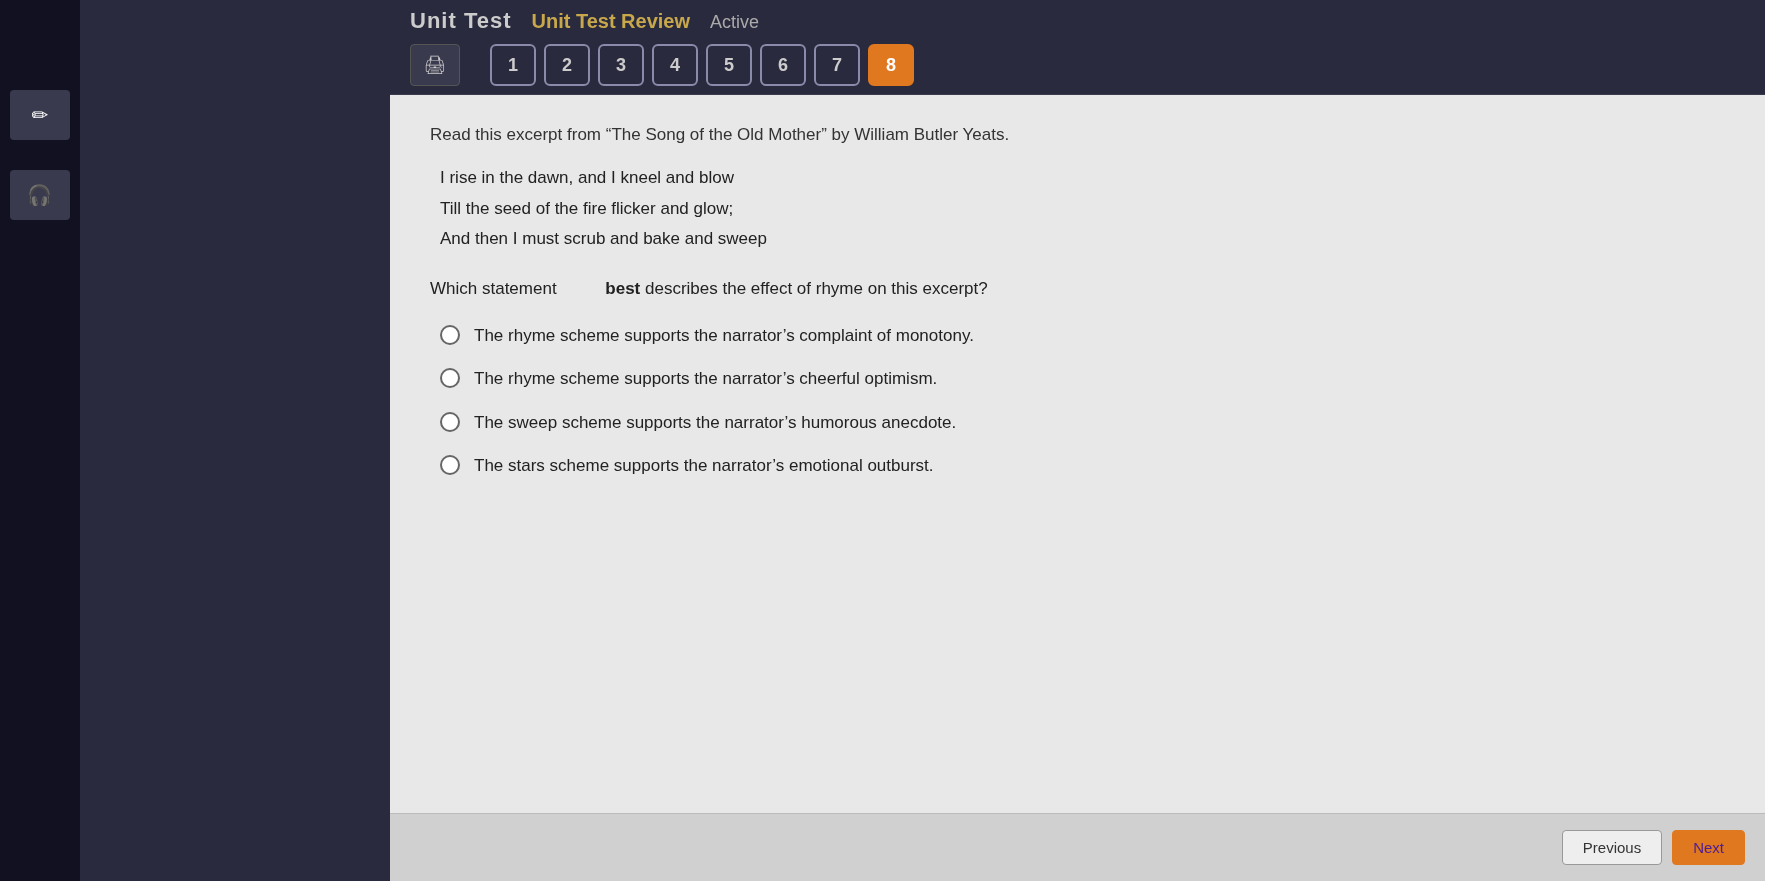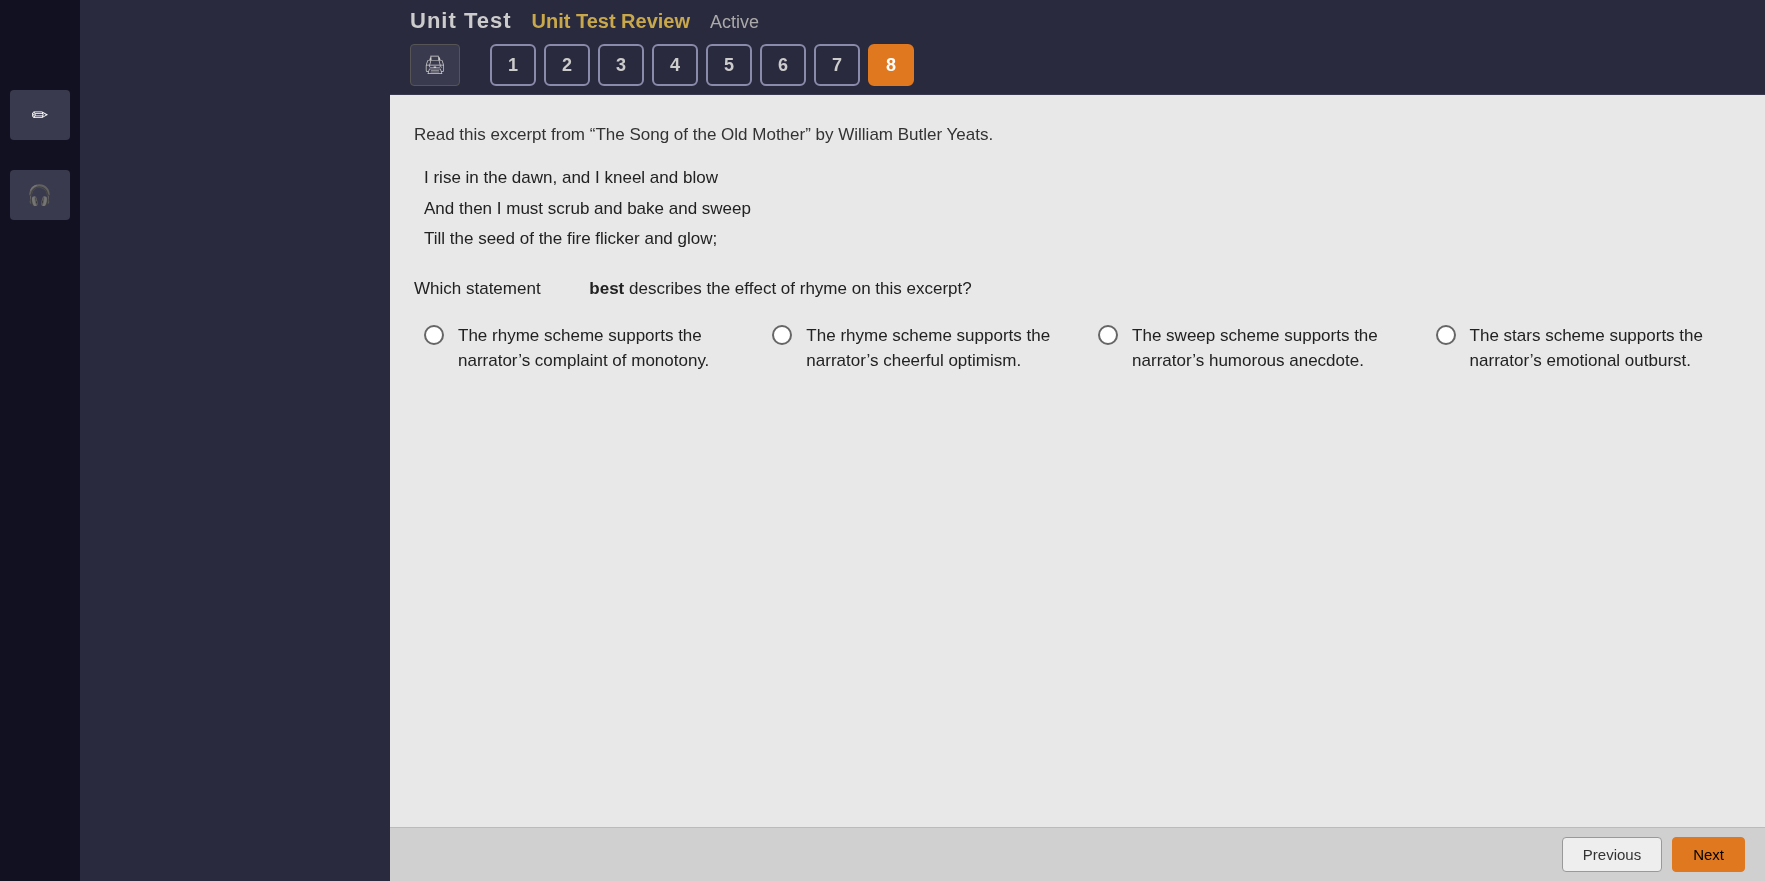--- a/index.html
+++ b/index.html
@@ -134,21 +134,21 @@
 
     .q-num.active {
       background: #e07820;
       border-color: #e07820;
       color: white;
     }
 
     .question-area {
       flex: 1;
       background: #e8e8e8;
-      padding: 30px 24px;
+      padding: 30px 40px;
       overflow-y: auto;
       margin-left: 0;
     }
 
     .excerpt-intro {
       font-size: 17px;
       color: #333;
       margin-bottom: 18px;
     }
 
@@ -169,21 +169,21 @@
       margin-bottom: 24px;
     }
 
     .question-text strong {
       font-weight: bold;
       margin-left: 44px;
     }
 
     .answer-options {
       display: flex;
-      flex-direction: row;
+      flex-direction: column;
       gap: 18px;
       padding-left: 10px;
     }
 
     .answer-option {
       display: flex;
       align-items: flex-start;
       gap: 14px;
       cursor: pointer;
     }
@@ -198,21 +198,21 @@
       margin-top: 2px;
     }
 
     .answer-text {
       font-size: 17px;
       color: #222;
       line-height: 1.5;
     }
 
     .bottom-bar {
-      height: 54px;
+      height: 68px;
       background: #d0d0d0;
       border-top: 1px solid #bbb;
       display: flex;
       align-items: center;
       justify-content: flex-end;
       padding: 0 20px;
       gap: 10px;
     }
 
     .nav-btn {
@@ -220,21 +220,21 @@
       border-radius: 4px;
       cursor: pointer;
       font-size: 15px;
       border: 1px solid #999;
       background: #eee;
       color: #333;
     }
 
     .nav-btn.primary {
       background: #e07820;
-      color: #000000;
+      color: #4c1d95;
       border-color: #e07820;
     }
   </style>
 </head>
 <body>
 
 <div class="left-sidebar">
   <div class="icon-panel">
     <div class="icon-btn">
       <span>✏</span>
@@ -283,22 +283,22 @@
           </div>
       </div>
     </div>
   </div>
 
   <div class="question-area">
     <p class="excerpt-intro">Read this excerpt from “The Song of the Old Mother” by William Butler Yeats.</p>
 
     <div class="poem-block">
       <p class="poem-line">I rise in the dawn, and I kneel and blow</p>
+      <p class="poem-line">Till the seed of the fire flicker and glow;</p>
       <p class="poem-line">And then I must scrub and bake and sweep</p>
-      <p class="poem-line">Till the seed of the fire flicker and glow;</p>
     </div>
 
     <p class="question-text">
       <span>Which statement </span><strong>best</strong><span> describes the effect of rhyme on this excerpt?</span>
     </p>
 
     <div class="answer-options">
       <div class="answer-option">
         <div class="radio-circle"></div>
         <span class="answer-text">The rhyme scheme supports the narrator’s complaint of monotony.</span>

